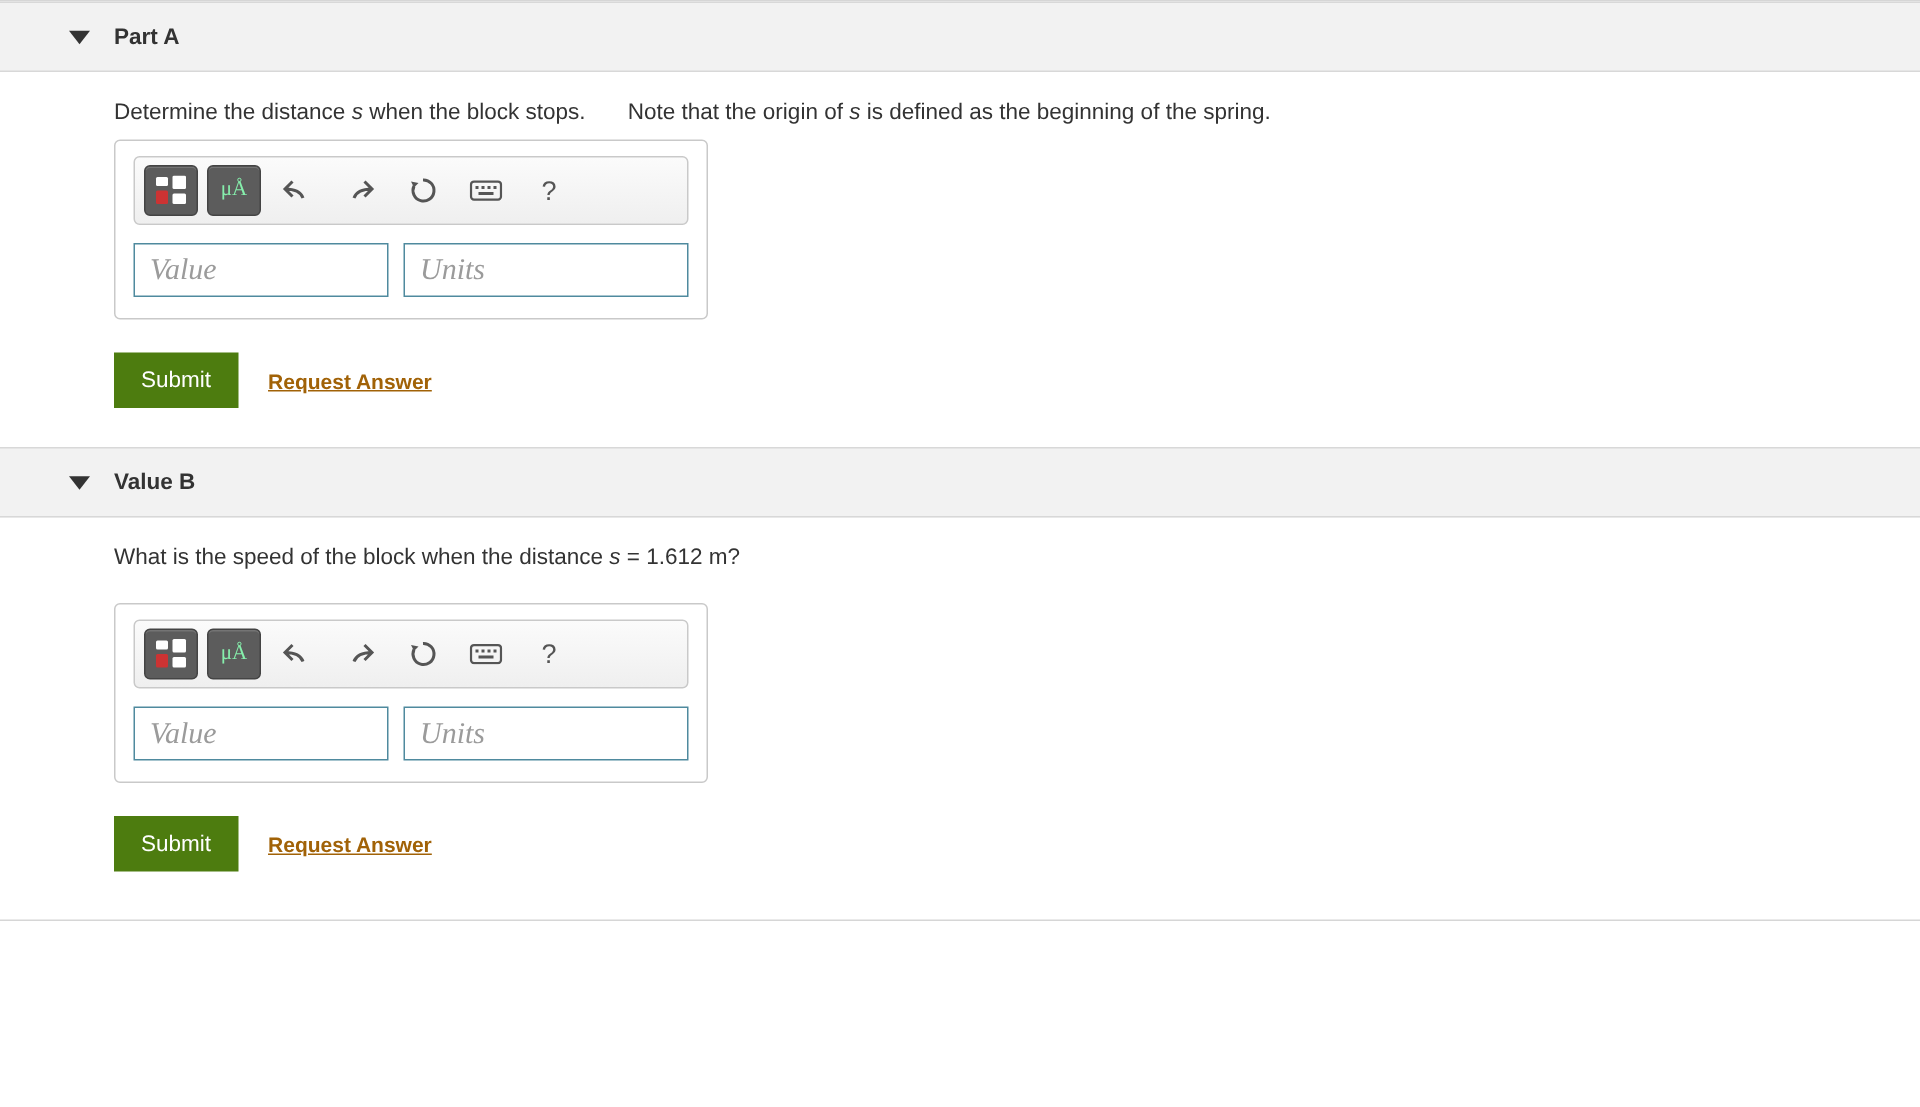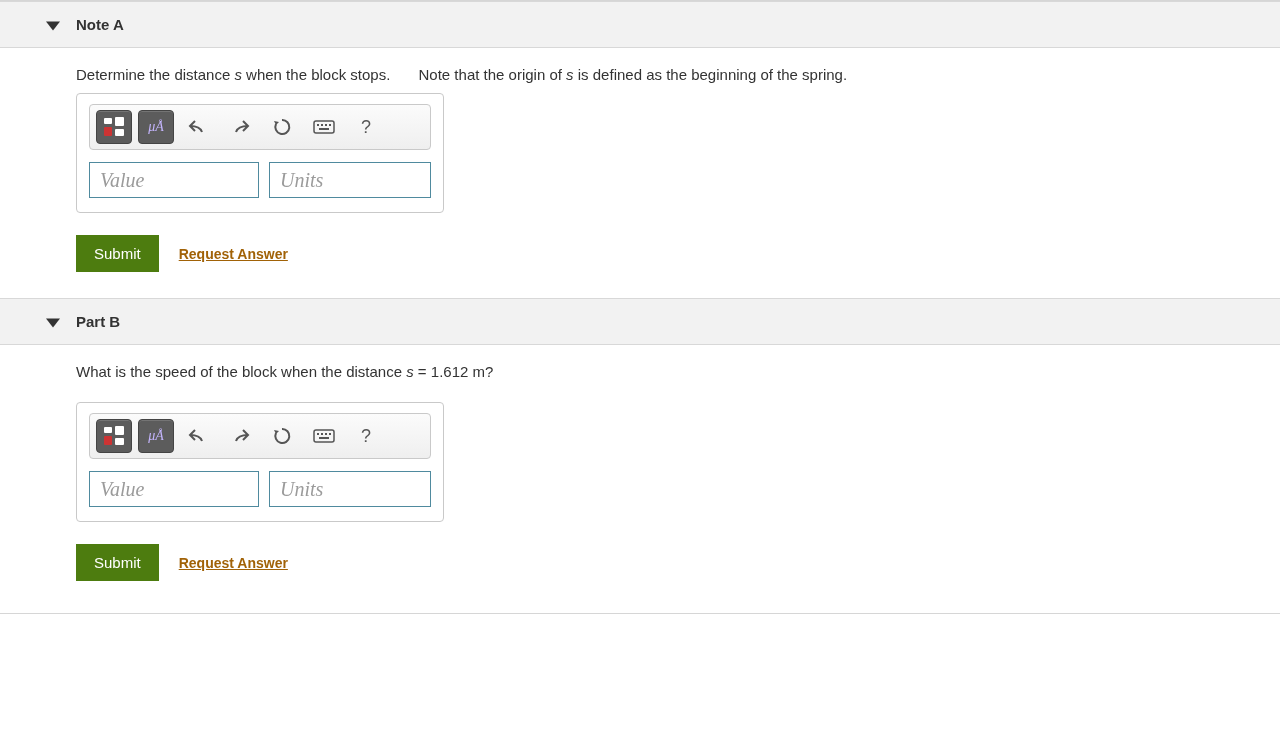--- a/index.html
+++ b/index.html
@@ -83,34 +83,34 @@
   .tb-dark {
     background: #5c5c5c;
     border: 1px solid #444;
     box-shadow: inset 0 1px 0 rgba(255,255,255,0.15);
   }
   .tb-light {
     background: transparent;
   }
   .tb-light svg, .tb-light span.sym { color:#555; fill:#555; }
   .sym { font-size:18px; }
-  .mu-a { color:#c4b5fd; font-size:14px; font-family: "Times New Roman", serif; font-style: italic; }
+  .mu-a { color:#86efac; font-size:14px; font-family: "Times New Roman", serif; }
   .inputs { display:flex; gap:10px; }
   .inp {
     border: 1px solid #4f8a9e;
     height: 36px;
     font-size: 20px;
     font-style: italic;
     font-family: "Times New Roman", serif;
     color: #c2410c;
     padding: 0 10px;
     outline: none;
   }
   .inp.value { width: 170px; }
-  .inp.units { width: 162px; }
+  .inp.units { width: 190px; }
   .inp::placeholder { color:#9b9b9b; font-style:italic; }
   .actions { margin-top: 22px; display:flex; align-items:center; gap:20px; }
   .submit-btn {
     background: #4d7c0f;
     color: #fff;
     border: none;
     padding: 10px 18px;
     font-size: 15px;
     cursor: pointer;
   }
@@ -123,21 +123,21 @@
   }
   .bottom-rule { border-top:1px solid #d6d6d6; margin-top:6px;}
 </style>
 </head>
 <body>
 
 <div class="rule"></div>
 
 <div class="part-header">
   <span class="caret-wrap"><span class="caret-down"></span></span>
-  <span class="part-title">Note A</span>
+  <span class="part-title">Part A</span>
 </div>
 <div class="part-body">
   <div class="question-text">
     <span class="seg1">
       <span>Determine the distance </span><span class="italic-s">s</span><span> when the block stops.</span>
     </span>
     <span>
       <span>Note that the origin of  </span><span class="italic-s">s</span><span>  is defined as the beginning of the spring.</span>
     </span>
   </div>
@@ -192,21 +192,21 @@
   </div>
 
   <div class="actions">
     <button class="submit-btn">Submit</button>
     <a class="request-link">Request Answer</a>
   </div>
 </div>
 
 <div class="part-header">
   <span class="caret-wrap"><span class="caret-down"></span></span>
-  <span class="part-title">Part B</span>
+  <span class="part-title">Value B</span>
 </div>
 <div class="part-body">
   <div class="question-text" style="margin-bottom:22px;">
     <span>What is the speed of the block when the distance  </span><span class="italic-s">s</span><span> =   1.612 m?</span>
   </div>
 
   <div class="answer-box">
     <div class="toolbar">
       <div class="tb-btn tb-dark">
         <svg width="22" height="20" viewBox="0 0 22 20">

